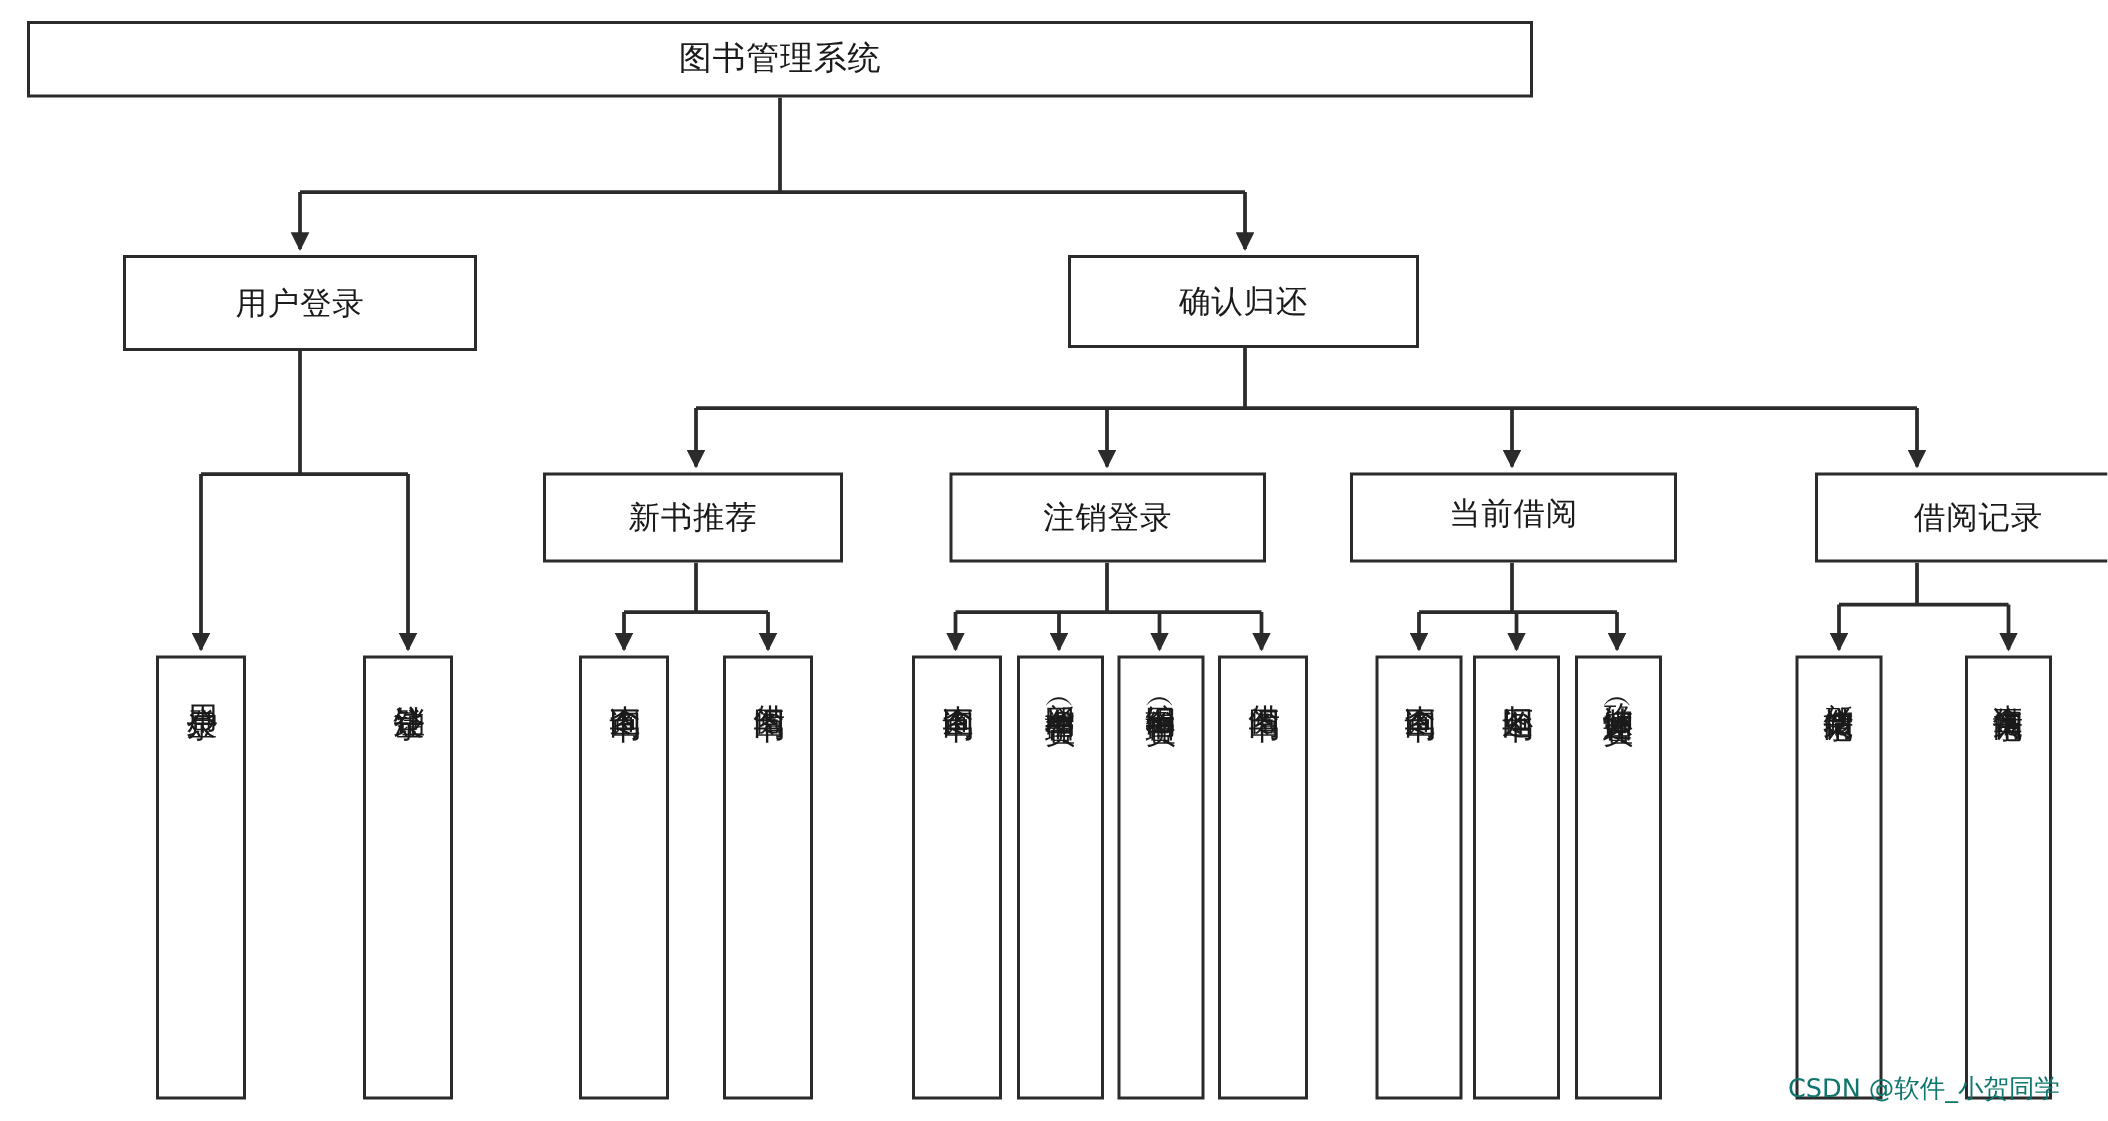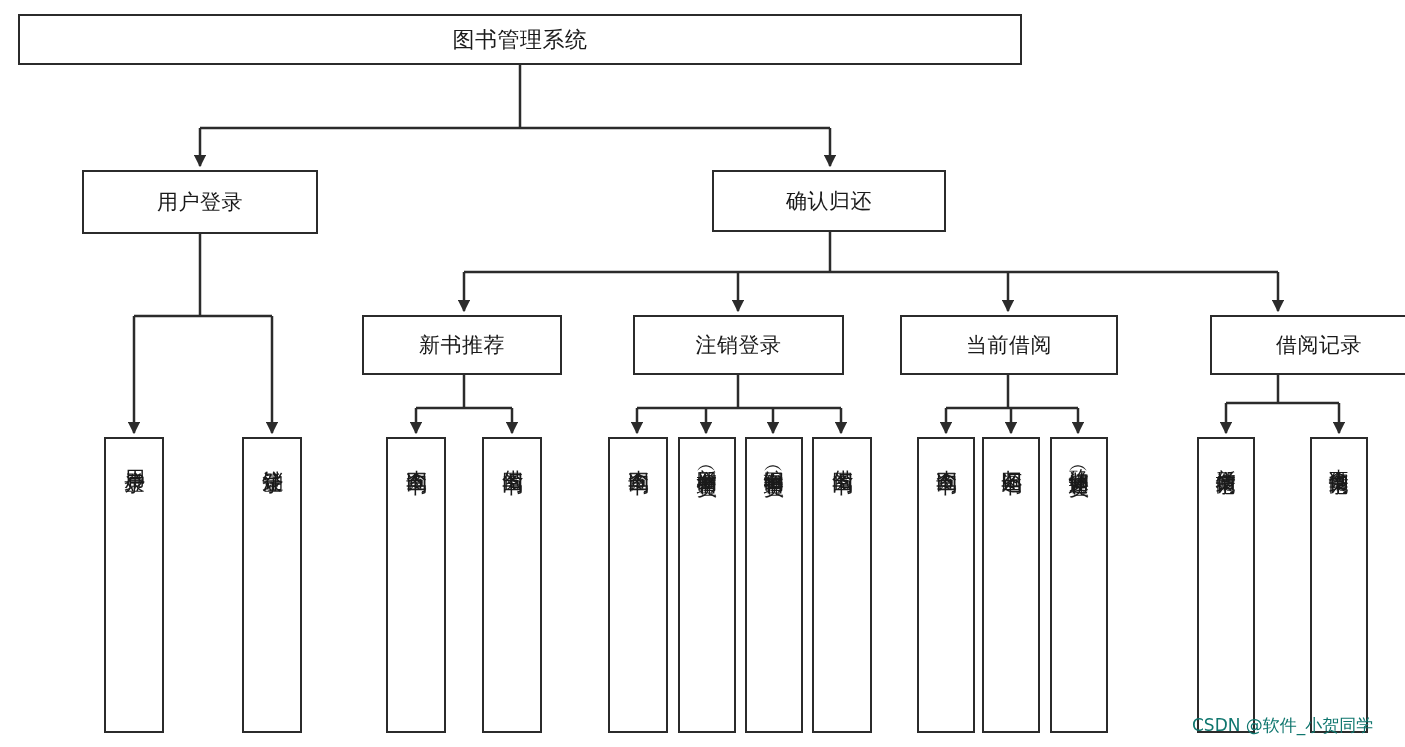--- a/index.html
+++ b/index.html
@@ -135,21 +135,21 @@
   </div>
 
   <div class="node h-node" style="left:362px; top:315px; width:200px; height:60px;">
     <span class="lbl">新书推荐</span>
   </div>
 
   <div class="node h-node" style="left:633px; top:315px; width:211px; height:60px;">
     <span class="lbl">注销登录</span>
   </div>
 
-  <div class="node h-node" style="left:900px; top:315px; width:218px; height:60px;">
+  <div class="node h-node" style="left:900px; top:315px; width:218px; height:60px;font-family:Liberation Mono, monospace;">
     <span class="lbl">当前借阅</span>
   </div>
 
   <div class="node h-node" style="left:1210px; top:315px; width:218px; height:60px;">
     <span class="lbl">借阅记录</span>
   </div>
 
   <div class="node v-node" style="left:104px; top:437px; width:60px; height:296px;">
     <span class="lbl">用户登录</span>
   </div>

